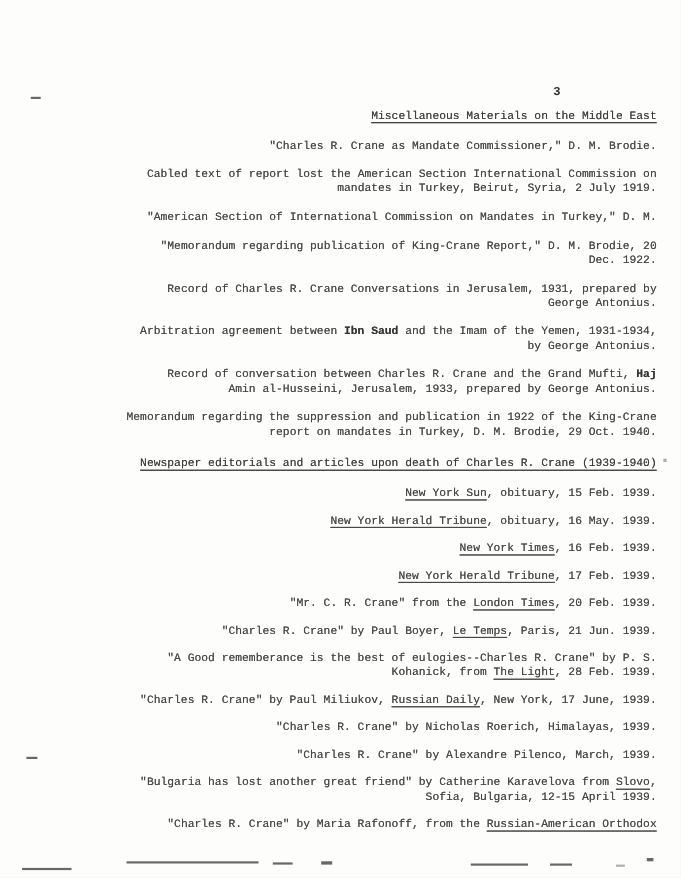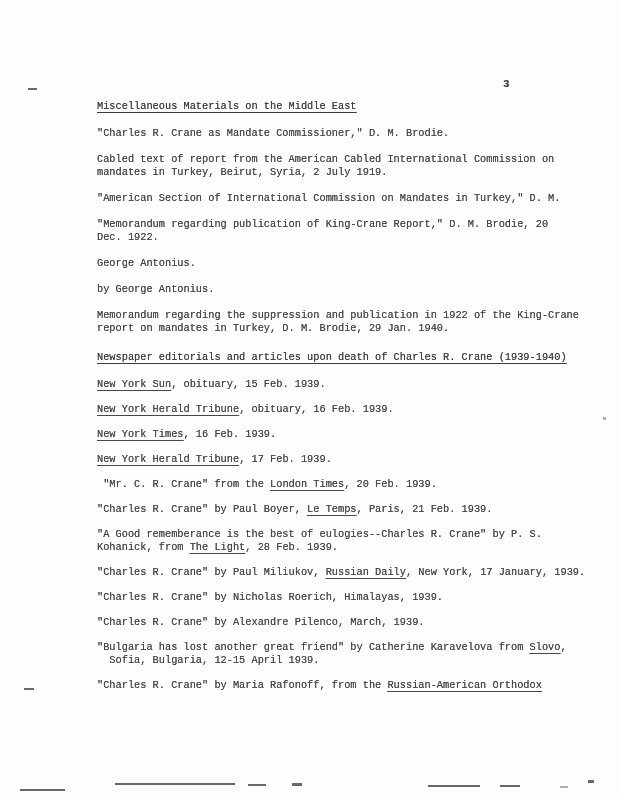--- a/index.html
+++ b/index.html
@@ -9,21 +9,21 @@
     background:#fdfdfc;
     overflow:hidden;
     font-family:"Liberation Mono","DejaVu Sans Mono",monospace;
     color:#474747;
   }
   .page-number {
     position:absolute; left:503px; top:78px;
     font-size:11px; color:#2f2f2f; font-weight:bold;
   }
   .content {
-    position:absolute; left:97px; top:100px; width:500px;
+    position:absolute; left:97px; top:100px; width:500px;text-align:right;
   }
   .content, .content * {
     font-size:10.3px;
     line-height:13px;
     letter-spacing:0;
     text-shadow:0 0 0.35px #6b6b6b;
   }
   .section-heading {
     white-space:pre;
     text-decoration:underline;
@@ -45,67 +45,73 @@
 
 <div class="page">
   <div class="page-number">3</div>
   <div class="content" id="content">
       <div class="sec0">
         <div class="section-heading">Miscellaneous Materials on the Middle East</div>
         <div class="entry">
           <div class="entry-line"><span class="seg">"Charles R. Crane as Mandate Commissioner," D. M. Brodie.</span></div>
         </div>
         <div class="entry">
-          <div class="entry-line"><span class="seg">Cabled text of report from the American Cabled International Commission on</span></div>
+          <div class="entry-line"><span class="seg">Cabled text of report lost the American Section International Commission on</span></div>
           <div class="entry-line"><span class="seg">mandates in Turkey, Beirut, Syria, 2 July 1919.</span></div>
         </div>
         <div class="entry">
           <div class="entry-line"><span class="seg">"American Section of International Commission on Mandates in Turkey," D. M.</span></div>
         </div>
         <div class="entry">
           <div class="entry-line"><span class="seg">"Memorandum regarding publication of King-Crane Report," D. M. Brodie, 20</span></div>
           <div class="entry-line"><span class="seg">Dec. 1922.</span></div>
         </div>
         <div class="entry">
+          <div class="entry-line"><span class="seg">Record of Charles R. Crane Conversations in Jerusalem, 1931, prepared by</span></div>
           <div class="entry-line"><span class="seg">George Antonius.</span></div>
         </div>
         <div class="entry">
+          <div class="entry-line"><span class="seg">Arbitration agreement between </span><span class="seg b">Ibn Saud</span><span class="seg"> and the Imam of the Yemen, 1931-1934,</span></div>
           <div class="entry-line"><span class="seg">by George Antonius.</span></div>
         </div>
         <div class="entry">
+          <div class="entry-line"><span class="seg">Record of conversation between Charles R. Crane and the Grand Mufti, </span><span class="seg b">Haj</span></div>
+          <div class="entry-line"><span class="seg">Amin al-Husseini, Jerusalem, 1933, prepared by George Antonius.</span></div>
+        </div>
+        <div class="entry">
           <div class="entry-line"><span class="seg">Memorandum regarding the suppression and publication in 1922 of the King-Crane</span></div>
-          <div class="entry-line"><span class="seg">report on mandates in Turkey, D. M. Brodie, 29 Jan. 1940.</span></div>
+          <div class="entry-line"><span class="seg">report on mandates in Turkey, D. M. Brodie, 29 Oct. 1940.</span></div>
         </div>
       </div>
       <div class="sec1">
         <div class="section-heading">Newspaper editorials and articles upon death of Charles R. Crane (1939-1940)</div>
         <div class="entry">
           <div class="entry-line"><span class="seg u">New York Sun</span><span class="seg">, obituary, 15 Feb. 1939.</span></div>
         </div>
         <div class="entry">
-          <div class="entry-line"><span class="seg u">New York Herald Tribune</span><span class="seg">, obituary, 16 Feb. 1939.</span></div>
+          <div class="entry-line"><span class="seg u">New York Herald Tribune</span><span class="seg">, obituary, 16 May. 1939.</span></div>
         </div>
         <div class="entry">
           <div class="entry-line"><span class="seg u">New York Times</span><span class="seg">, 16 Feb. 1939.</span></div>
         </div>
         <div class="entry">
           <div class="entry-line"><span class="seg u">New York Herald Tribune</span><span class="seg">, 17 Feb. 1939.</span></div>
         </div>
         <div class="entry">
           <div class="entry-line"><span class="seg"> "Mr. C. R. Crane" from the </span><span class="seg u">London Times</span><span class="seg">, 20 Feb. 1939.</span></div>
         </div>
         <div class="entry">
-          <div class="entry-line"><span class="seg">"Charles R. Crane" by Paul Boyer, </span><span class="seg u">Le Temps</span><span class="seg">, Paris, 21 Feb. 1939.</span></div>
+          <div class="entry-line"><span class="seg">"Charles R. Crane" by Paul Boyer, </span><span class="seg u">Le Temps</span><span class="seg">, Paris, 21 Jun. 1939.</span></div>
         </div>
         <div class="entry">
           <div class="entry-line"><span class="seg">"A Good rememberance is the best of eulogies--Charles R. Crane" by P. S.</span></div>
           <div class="entry-line"><span class="seg">Kohanick, from </span><span class="seg u">The Light</span><span class="seg">, 28 Feb. 1939.</span></div>
         </div>
         <div class="entry">
-          <div class="entry-line"><span class="seg">"Charles R. Crane" by Paul Miliukov, </span><span class="seg u">Russian Daily</span><span class="seg">, New York, 17 January, 1939.</span></div>
+          <div class="entry-line"><span class="seg">"Charles R. Crane" by Paul Miliukov, </span><span class="seg u">Russian Daily</span><span class="seg">, New York, 17 June, 1939.</span></div>
         </div>
         <div class="entry">
           <div class="entry-line"><span class="seg">"Charles R. Crane" by Nicholas Roerich, Himalayas, 1939.</span></div>
         </div>
         <div class="entry">
           <div class="entry-line"><span class="seg">"Charles R. Crane" by Alexandre Pilenco, March, 1939.</span></div>
         </div>
         <div class="entry">
           <div class="entry-line"><span class="seg">"Bulgaria has lost another great friend" by Catherine Karavelova from </span><span class="seg u">Slovo</span><span class="seg">,</span></div>
           <div class="entry-line"><span class="seg">  Sofia, Bulgaria, 12-15 April 1939.</span></div>

